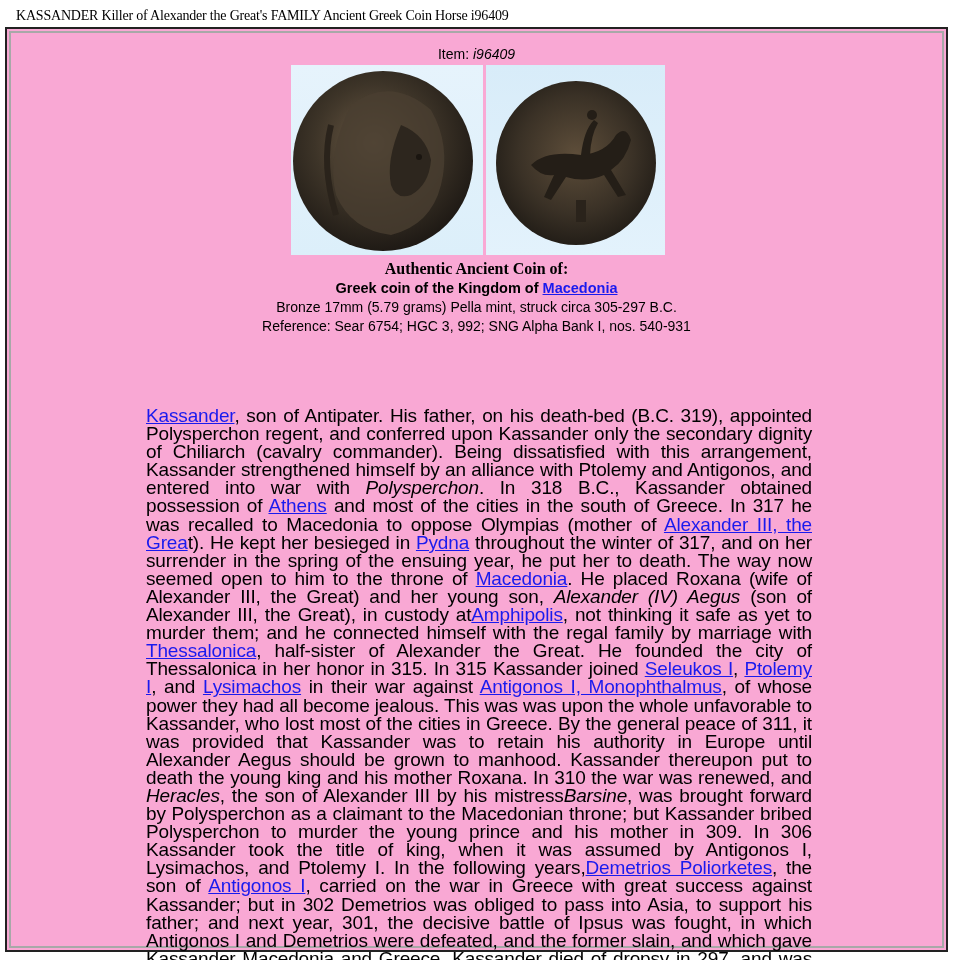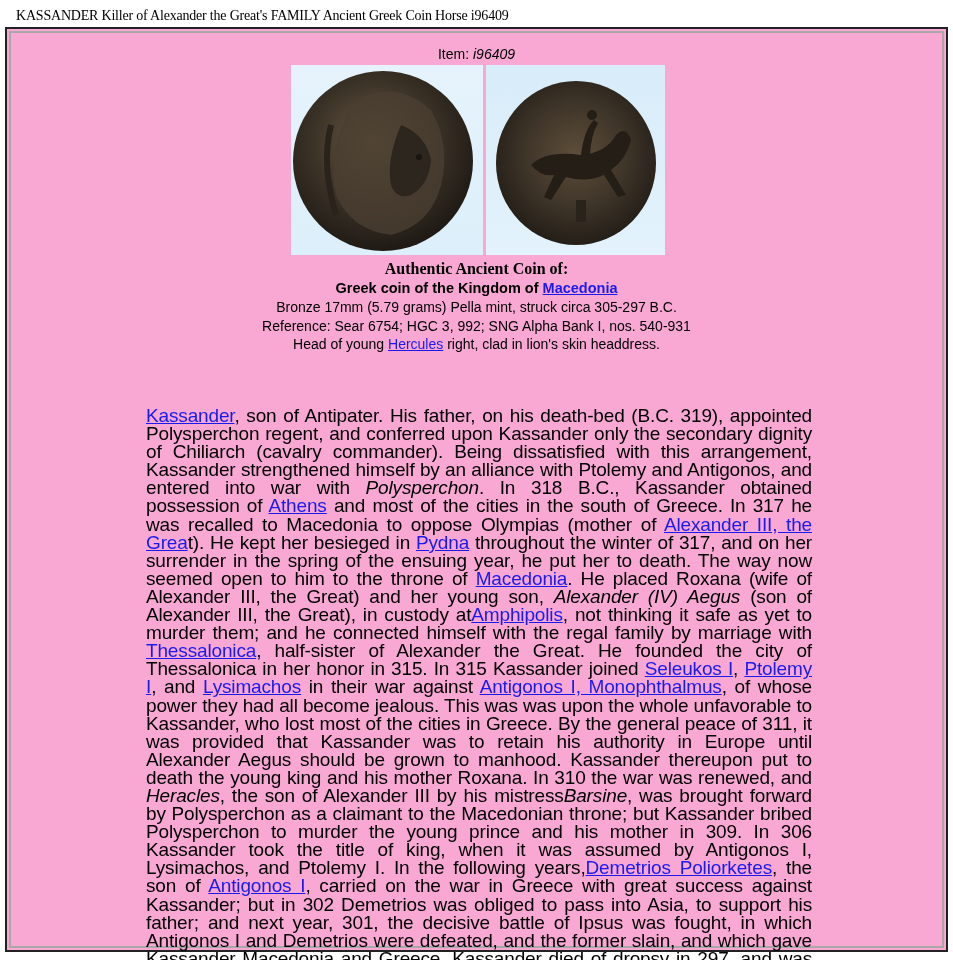--- a/index.html
+++ b/index.html
@@ -102,20 +102,17 @@
     </svg>
   </div>
 
   <div class="center-block">
     <div class="auth-heading">Authentic Ancient Coin of:</div>
     <div class="coin-title">
       <span>Greek coin of the Kingdom of </span><a>Macedonia</a>
     </div>
     <div class="coin-desc">Bronze 17mm (5.79 grams) Pella mint, struck circa 305-297 B.C.</div>
     <div class="coin-desc">Reference: Sear 6754; HGC 3, 992; SNG Alpha Bank I, nos. 540-931</div>
-    <div class="coin-desc">
-      <span>Head of young </span><a>Hercules</a><span> right, clad in lion's skin headdress.</span>
-    </div>
   </div>
 
   <div class="bio"><a>Kassander</a><span>, son of Antipater. His father, on his death-bed (B.C. 319), appointed Polysperchon regent, and conferred upon Kassander only the secondary dignity of Chiliarch (cavalry commander). Being dissatisfied with this arrangement, Kassander strengthened himself by an alliance with Ptolemy and Antigonos, and entered into war with </span><i>Polysperchon</i><span>. In 318 B.C., Kassander obtained possession of </span><a>Athens</a><span> and most of the cities in the south of Greece. In 317 he was recalled to Macedonia to oppose Olympias (mother of </span><a>Alexander III, the Grea</a><span>t). He kept her besieged in </span><a>Pydna</a><span> throughout the winter of 317, and on her surrender in the spring of the ensuing year, he put her to death. The way now seemed open to him to the throne of </span><a>Macedonia</a><span>. He placed Roxana (wife of Alexander III, the Great) and her young  son, </span><i>Alexander (IV) Aegus</i><span> (son of Alexander III, the Great), in custody at</span><a>Amphipolis</a><span>, not thinking it safe as yet to murder them; and he connected himself with the regal family by marriage with </span><a>Thessalonica</a><span>, half-sister of Alexander the Great. He founded the city of Thessalonica in her honor in 315. In 315 Kassander joined </span><a>Seleukos I</a><span>, </span><a>Ptolemy I</a><span>, and </span><a>Lysimachos</a><span> in their war against </span><a>Antigonos I, Monophthalmus</a><span>, of whose power they had all become jealous. This was was upon the whole unfavorable to Kassander, who lost most of the cities in Greece. By the general peace of 311, it was provided that Kassander was to retain his authority in Europe until Alexander Aegus should be grown to manhood. Kassander thereupon put to death the young king and his mother Roxana. In 310 the war was renewed, and </span><i>Heracles</i><span>, the son of Alexander III by his mistress</span><i>Barsine</i><span>, was brought forward by Polysperchon as a claimant to the Macedonian throne; but Kassander bribed Polysperchon to murder the young prince and his mother in 309. In 306 Kassander took the title of king, when it was assumed by Antigonos I, Lysimachos, and Ptolemy I. In the following years,</span><a>Demetrios Poliorketes</a><span>, the son of </span><a>Antigonos I</a><span>, carried on the war in Greece with great success against Kassander; but in 302 Demetrios was obliged to pass into Asia, to support his father; and next year, 301, the decisive battle of Ipsus was fought, in which Antigonos I and Demetrios were defeated, and the former slain, and which gave Kassander Macedonia and Greece. Kassander died of dropsy in 297, and was succeed by his son Philip IV.</span></div>
 
 </div>
 
 </body></html>

